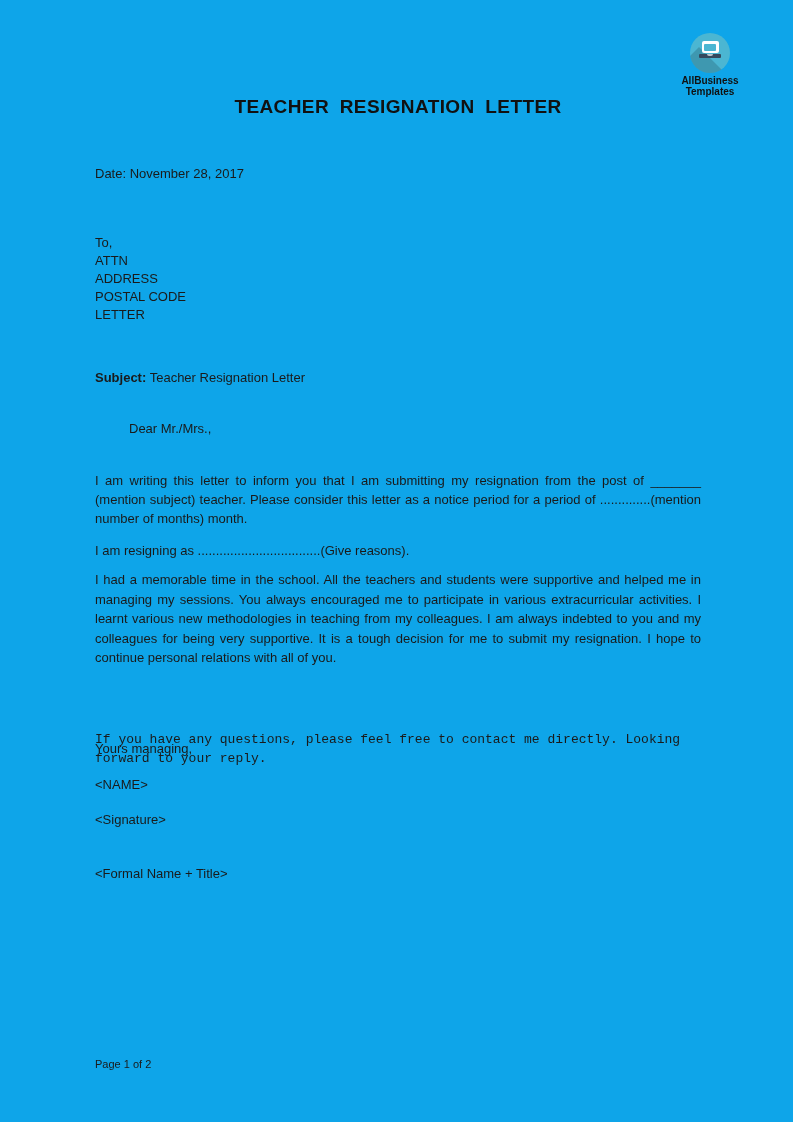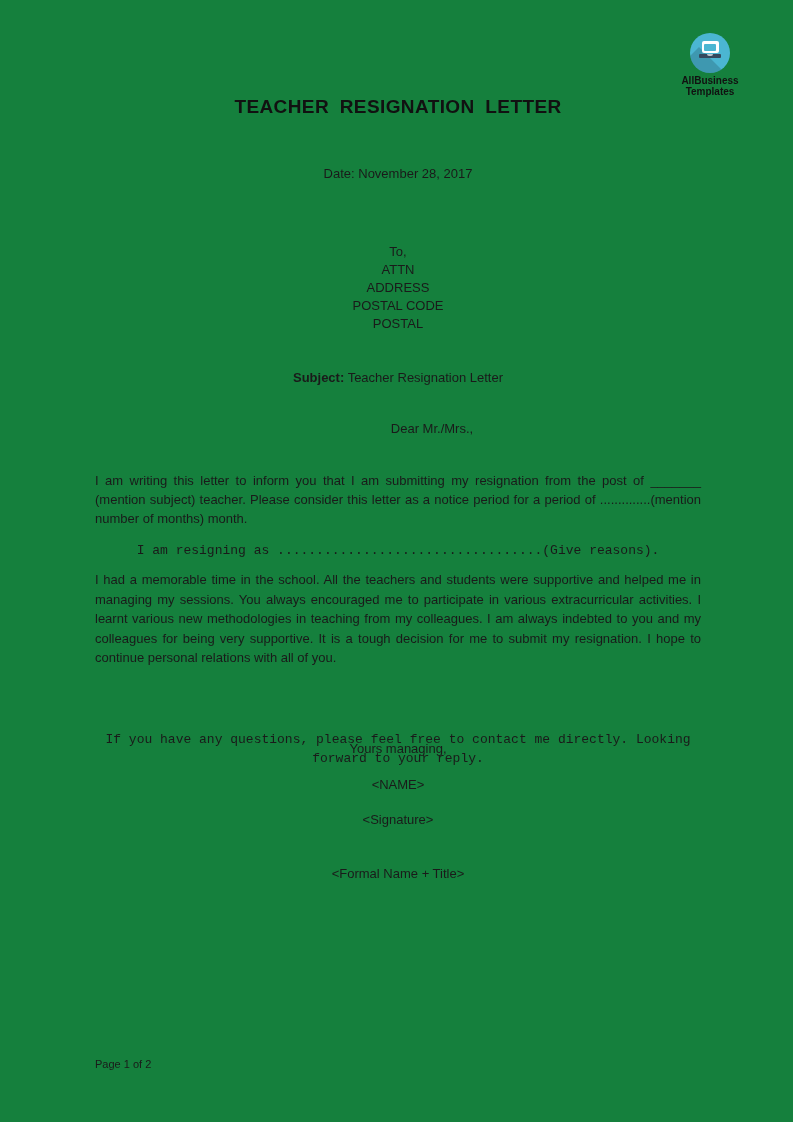--- a/index.html
+++ b/index.html
@@ -5,21 +5,21 @@
   * { margin: 0; padding: 0; box-sizing: border-box; }
   html, body { background: #ffffff; }
   body {
     font-family: "Liberation Sans", sans-serif;
     color: #1a1a1a;
   }
   .page {
     position: relative;
     width: 793px;
     height: 1122px;
-    background: #15803d;
+    background: #0ea5e9;
     overflow: hidden;
   }
 
   
   .logo-wrap { position: absolute; top: 33px; left: 679px; width: 62px; }
   .logo-circle {
     position: relative;
     width: 40px; height: 40px;
     margin: 0 auto;
     border-radius: 50%;
@@ -63,38 +63,38 @@
   .brand {
     margin-top: 2px;
     text-align: center;
     font-size: 10px;
     line-height: 11px;
     font-weight: 600;
     color: #111;
   }
 
   
-  .block { position: absolute; left: 95px; width: 606px; font-size: 13px; line-height: 19px; text-align: center; }
+  .block { position: absolute; left: 95px; width: 606px; font-size: 13px; line-height: 19px; }
   .title {
     top: 97px;
     text-align: center;
     font-size: 19px;
     font-weight: 700;
     letter-spacing: 0.4px;
     word-spacing: 5px;
     color: #111;
   }
   .date-line   { top: 164px; }
-  .recipient   { top: 243px; line-height: 18px; }
+  .recipient   { top: 234px; line-height: 18px; }
   .subject     { top: 368px; }
   .subject .lbl { font-weight: 700; }
   .salutation  { top: 419px; margin-left: 34px; }
   .para { text-align: justify; }
   .p1 { top: 471px; }
-  .p2 { top: 541px; font-family: Liberation Mono, monospace; }
+  .p2 { top: 541px; }
   .p3 { top: 570px; line-height: 19.5px; }
   .p4 { top: 679px; }
   .p5 { top: 730px; font-family: Liberation Mono, monospace; }
   .p6 { top: 739px; }
   .p7 { top: 775px; }
   .p8 { top: 810px; }
   .p9 { top: 864px; }
 
   .footer {
     top: 1058px;
@@ -126,21 +126,21 @@
 
   <div class="block title">TEACHER RESIGNATION LETTER</div>
 
   <div class="block date-line">Date: November 28, 2017</div>
 
   <div class="block recipient">
     <div>To,</div>
     <div>ATTN</div>
     <div>ADDRESS</div>
     <div>POSTAL CODE</div>
-    <div>POSTAL</div>
+    <div>LETTER</div>
   </div>
 
   <div class="block subject"><span class="lbl">Subject:</span><span> Teacher Resignation Letter</span></div>
 
   <div class="block salutation">Dear Mr./Mrs.,</div>
 
   <div class="block para p1">I am writing this letter to inform you that I am submitting my resignation from the post of _______ (mention subject) teacher. Please consider this letter as a notice period for a period of ..............(mention number of months) month.</div>
   <div class="block p2">I am resigning as ..................................(Give reasons).</div>
   <div class="block para p3">I had a memorable time in the school. All the teachers and students were supportive and helped me in managing my sessions. You always encouraged me to participate in various extracurricular activities. I learnt various new methodologies in teaching from my colleagues. I am always indebted to you and my colleagues for being very supportive. It is a tough decision for me to submit my resignation. I hope to continue personal relations with all of you.</div>
   <div class="block p5">If you have any questions, please feel free to contact me directly. Looking forward to your reply.</div>

